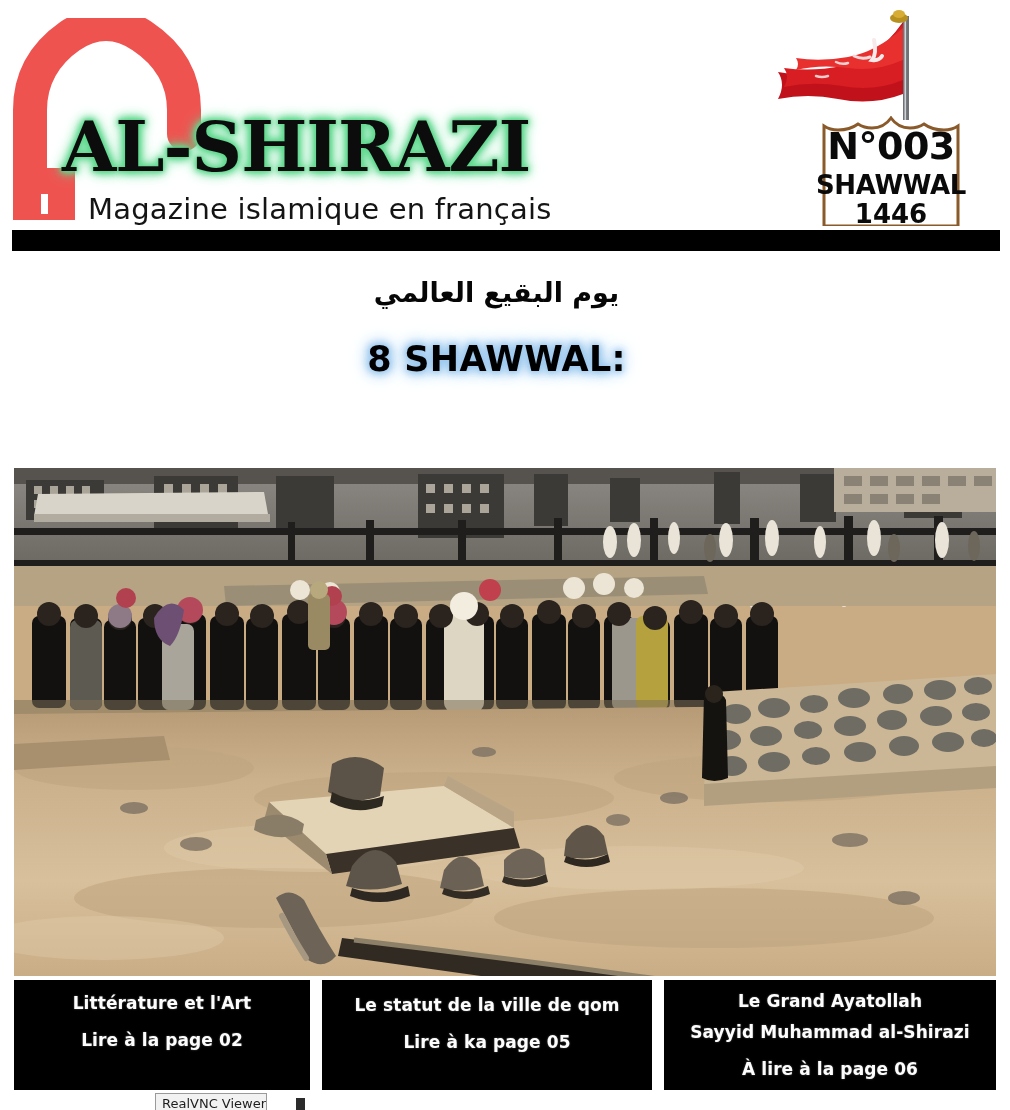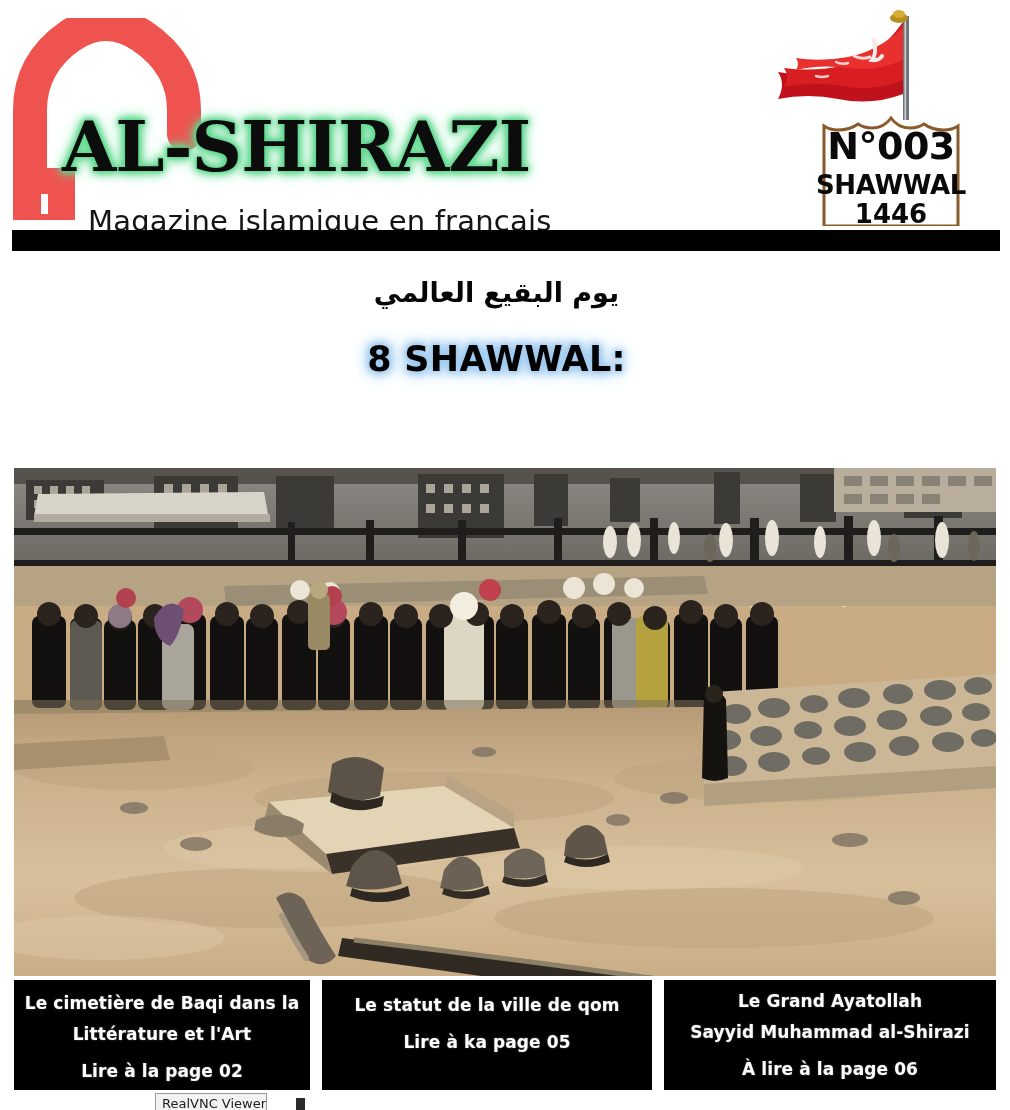--- a/index.html
+++ b/index.html
@@ -49,21 +49,21 @@
     color: #0c0c0c;
     text-shadow:
       0 0 7px #5fd98d, 0 0 7px #5fd98d, 0 0 12px #56d487,
       0 0 16px #6fe0a0, 0 0 3px #49cf7c;
     white-space: nowrap;
     line-height: 78px;
   }
   .tagline {
     position: absolute;
     left: 88px;
-    top: 204px;
+    top: 192px;
     font-family: "DejaVu Sans", sans-serif;
     font-size: 29px;
     font-weight: 400;
     color: #141414;
     white-space: nowrap;
     letter-spacing: 0.2px;
   }
 
   
   .flag-wrap {
@@ -580,21 +580,20 @@
       <ellipse cx="836" cy="372" rx="18" ry="7"></ellipse>
       <ellipse cx="890" cy="430" rx="16" ry="7"></ellipse>
     </g>
     <g fill="#a79madd" opacity="0.3"></g>
   </svg>
 </div>
 
 <div id="teaser-row">
 
   <div class="teaser-box b1">
-    <div class="teaser-line">Le cimetière de Baqi dans la</div>
     <div class="teaser-line">Littérature et l'Art</div>
     <div class="teaser-line spaced">Lire à la page 02</div>
   </div>
 
   <div class="teaser-box b2">
     <div class="teaser-line">Le statut de la ville de qom</div>
     <div class="teaser-line spaced">Lire à ka page 05</div>
   </div>
 
   <div class="teaser-box b3">

